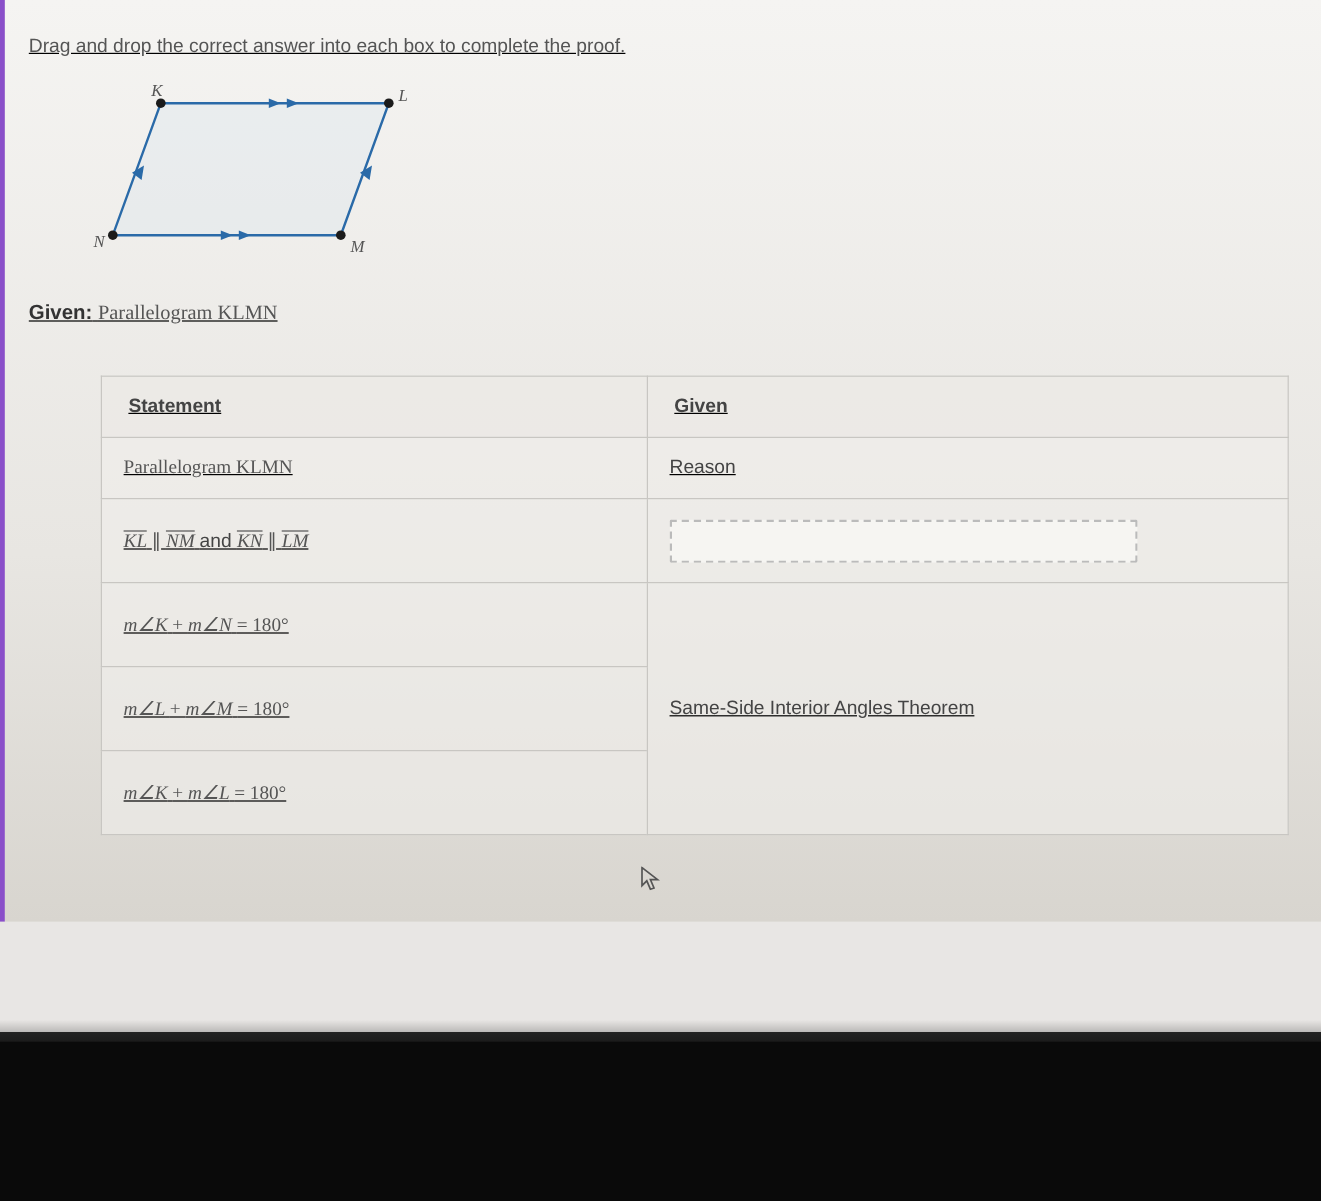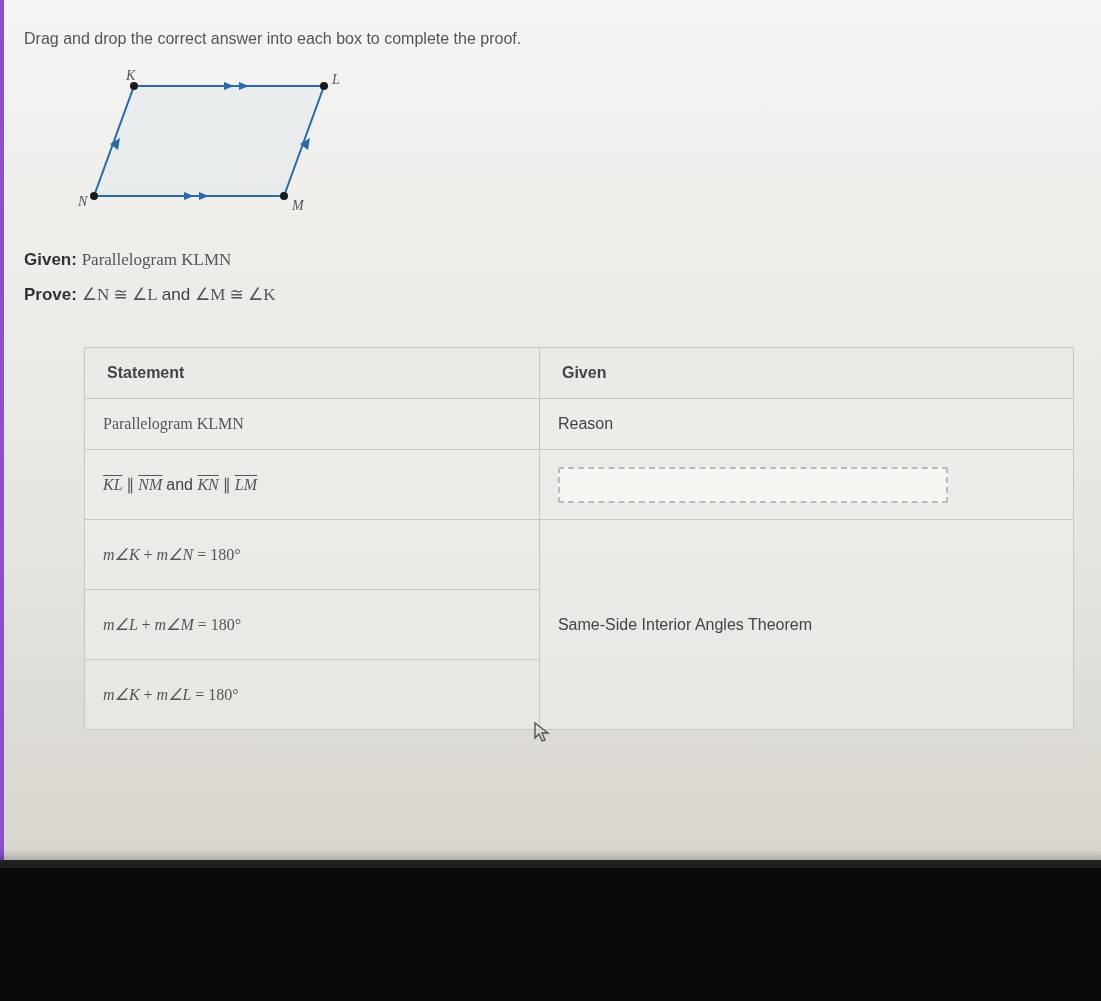--- a/index.html
+++ b/index.html
@@ -7,23 +7,24 @@
     font-family: Arial, Helvetica, sans-serif;
     background: #e8e6e4;
     width: 1101px;
     height: 1001px;
     overflow: hidden;
     position: relative;
   }
   .page {
     background: linear-gradient(180deg, #f5f4f2 0%, #e8e6e2 60%, #d8d5cf 100%);
     width: 1101px;
-    height: 860px;
+    height: 768px;
     padding: 30px 20px 20px 20px;
     border-left: 4px solid #8a4fc9;
+    text-decoration: underline;
   }
   .instruction {
     color: #555;
     font-size: 16px;
     margin-bottom: 18px;
   }
   .figure {
     margin: 10px 0 20px 40px;
   }
   .given-prove {
@@ -121,34 +122,20 @@
     </svg>
   </div>
 
   <div class="given-prove">
     <div class="line">
       <span class="label-bold">Given:</span>
       <span class="math" style="font-style:normal;">
         <span style="font-family:'Times New Roman',serif;">Parallelogram KLMN</span>
       </span>
     </div>
-    <div class="line">
-      <span class="label-bold">Prove:</span>
-      <span class="math">
-        <span class="angle">∠N</span>
-        <span class="cong">≅</span>
-        <span class="angle">∠L</span>
-      </span>
-      <span> and </span>
-      <span class="math">
-        <span class="angle">∠M</span>
-        <span class="cong">≅</span>
-        <span class="angle">∠K</span>
-      </span>
-    </div>
   </div>
 
   <table class="proof-table">
     <thead>
       <tr>
         <th style="width:46%;">Statement</th>
         <th>Given</th>
       </tr>
     </thead>
     <tbody>

